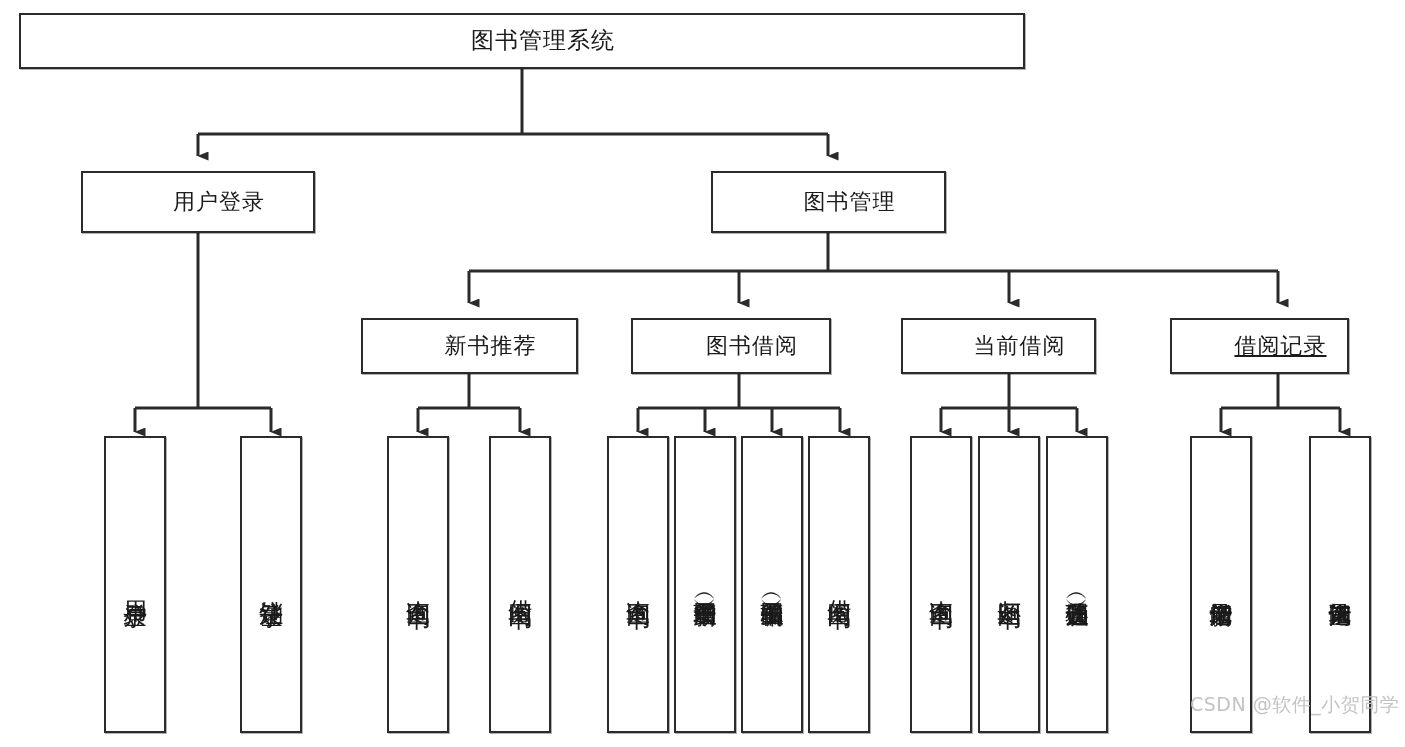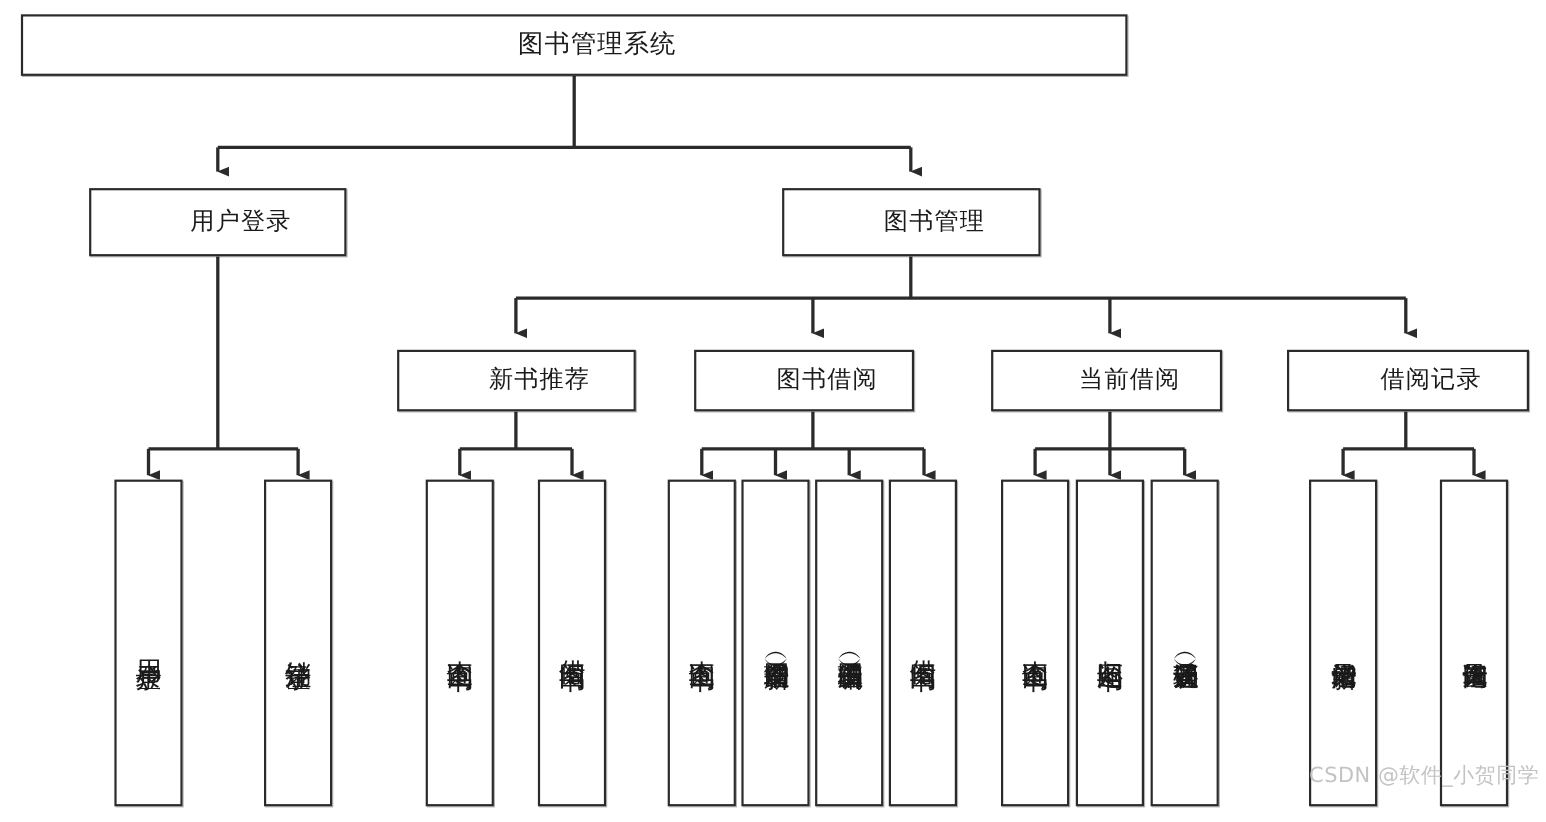--- a/index.html
+++ b/index.html
@@ -135,24 +135,24 @@
   <div class="node h" style="left:361px; top:318px; width:217px; height:56px;">
     <span>新书推荐</span>
   </div>
 
   <div class="node h" style="left:711px; top:171px; width:235px; height:62px;">
     <span>图书管理</span>
   </div>
   <div class="node h" style="left:631px; top:318px; width:200px; height:56px;">
     <span>图书借阅</span>
   </div>
-  <div class="node h" style="left:901px; top:318px; width:210px; height:56px;">
+  <div class="node h" style="left:901px; top:318px; width:195px; height:56px;">
     <span>当前借阅</span>
   </div>
-  <div class="node h" style="left:1170px; top:318px; width:220px; height:56px;">
+  <div class="node h" style="left:1170px; top:318px; width:179px; height:56px;text-decoration:underline;">
     <span>借阅记录</span>
   </div>
 
   <div class="node v" style="left:104px; top:436px; width:62px; height:297px;">
     <span class="vtext">用户登录</span>
   </div>
   <div class="node v" style="left:240px; top:436px; width:62px; height:297px;">
     <span class="vtext">注销登录</span>
   </div>
 

